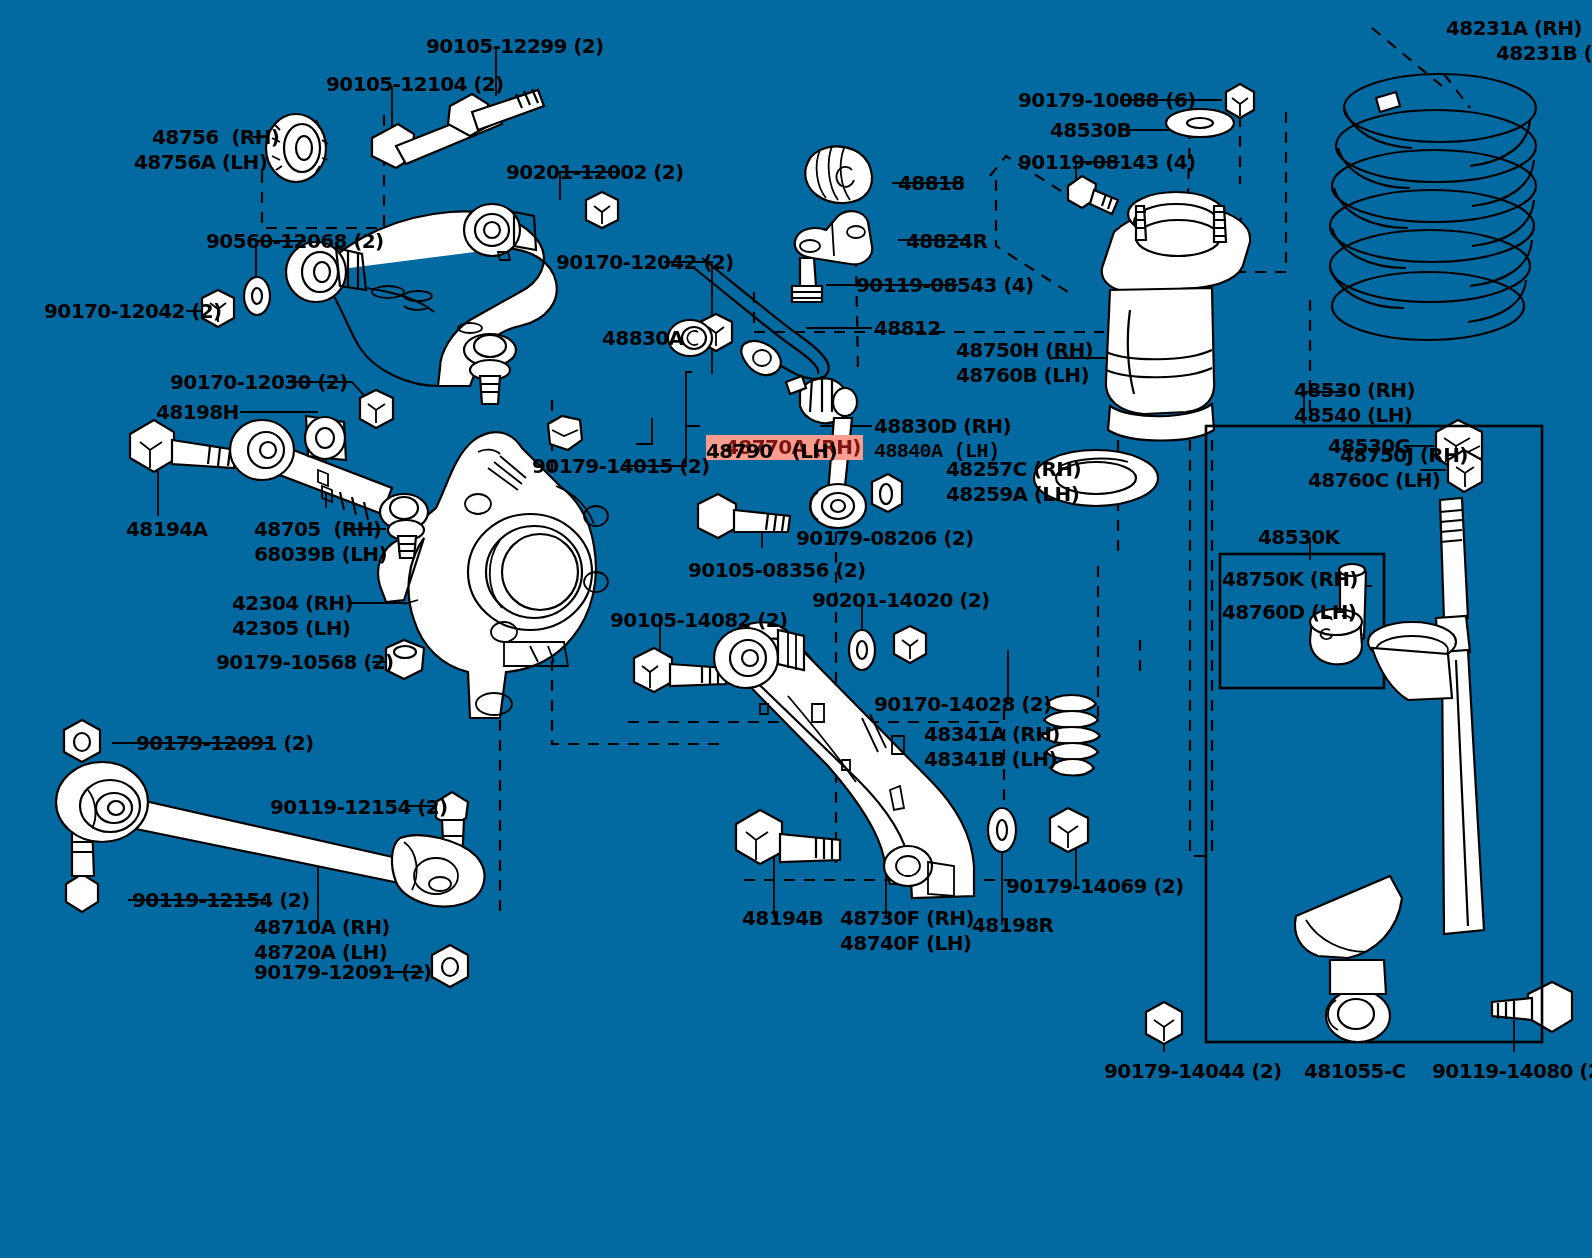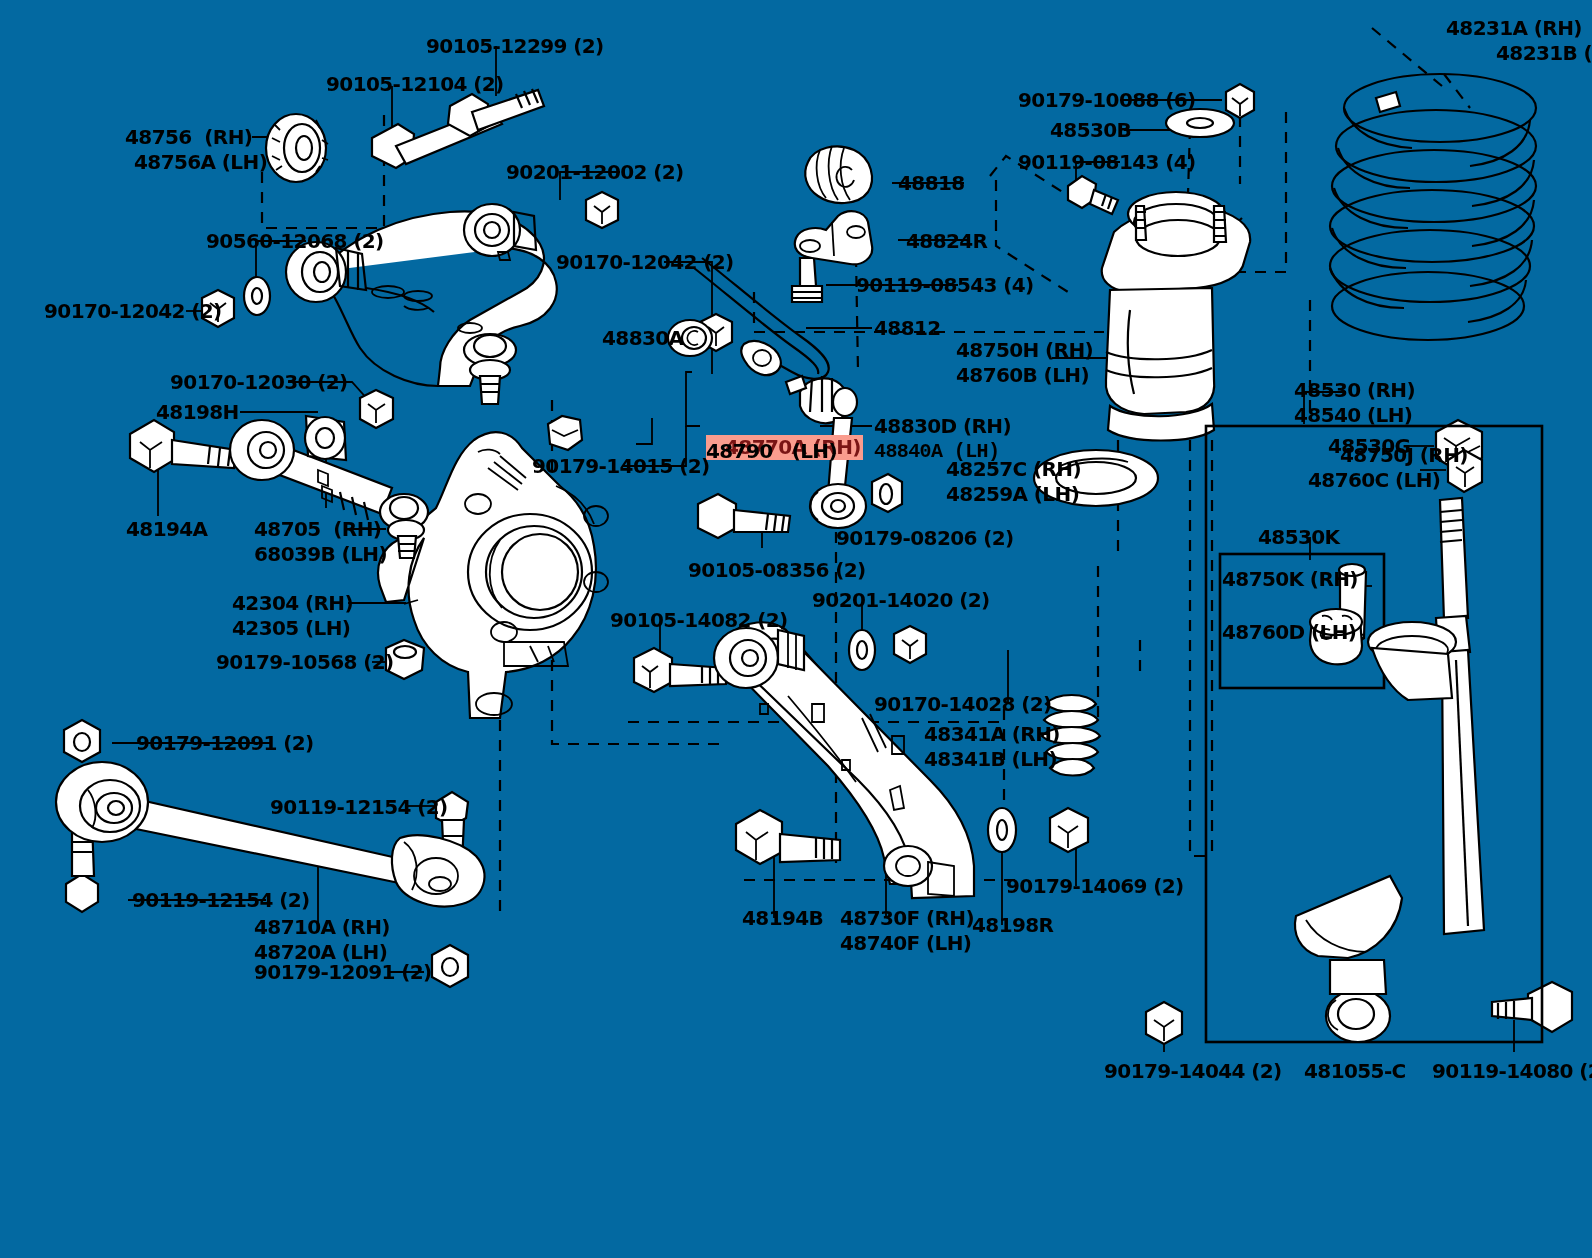--- a/index.html
+++ b/index.html
@@ -525,21 +525,21 @@
     </g>
 
   </svg>
 
   <div id="labels">
       <div class="lbl" style="left: 426px; top: 34px;">90105-12299 (2)</div>
       <div class="lbl" style="left: 326px; top: 72px;">90105-12104 (2)</div>
       <div class="lbl" style="left: 1446px; top: 16px;">48231A (RH)</div>
       <div class="lbl" style="left: 1496px; top: 41px;">48231B (LH)</div>
       <div class="lbl" style="left: 1018px; top: 88px;">90179-10088 (6)</div>
-      <div class="lbl" style="left: 125px; top: 125px;">48756  (RH)</div>
+      <div class="lbl" style="left: 152px; top: 125px;">48756  (RH)</div>
       <div class="lbl" style="left: 134px; top: 150px;">48756A (LH)</div>
       <div class="lbl" style="left: 1050px; top: 118px;">48530B</div>
       <div class="lbl" style="left: 506px; top: 160px;">90201-12002 (2)</div>
       <div class="lbl" style="left: 898px; top: 171px;">48818</div>
       <div class="lbl" style="left: 1018px; top: 150px;">90119-08143 (4)</div>
       <div class="lbl" style="left: 206px; top: 229px;">90560-12068 (2)</div>
       <div class="lbl" style="left: 906px; top: 229px;">48824R</div>
       <div class="lbl" style="left: 556px; top: 250px;">90170-12042 (2)</div>
       <div class="lbl" style="left: 856px; top: 273px;">90119-08543 (4)</div>
       <div class="lbl" style="left: 44px; top: 299px;">90170-12042 (2)</div>
@@ -558,24 +558,24 @@
       <div class="lbl" style="left: 1328px; top: 434px;">48530G</div>
       <div class="lbl" style="left: 532px; top: 454px;">90179-14015 (2)</div>
       <div class="lbl" style="left: 1340px; top: 443px;">48750J (RH)</div>
       <div class="lbl" style="left: 1308px; top: 468px;">48760C (LH)</div>
       <div class="lbl" style="left: 946px; top: 457px;">48257C (RH)</div>
       <div class="lbl" style="left: 946px; top: 482px;">48259A (LH)</div>
       <div class="lbl" style="left: 126px; top: 517px;">48194A</div>
       <div class="lbl" style="left: 254px; top: 517px;">48705  (RH)</div>
       <div class="lbl" style="left: 254px; top: 542px;">68039B (LH)</div>
       <div class="lbl" style="left: 1258px; top: 525px;">48530K</div>
-      <div class="lbl" style="left: 836px; top: 526px;">90179-08206 (2)</div>
+      <div class="lbl" style="left: 796px; top: 526px;">90179-08206 (2)</div>
       <div class="lbl" style="left: 668px; top: 558px; margin-left: 20px;">90105-08356 (2)</div>
       <div class="lbl" style="left: 1222px; top: 567px;">48750K (RH)</div>
-      <div class="lbl" style="left: 1222px; top: 620px;">48760D (LH)</div>
+      <div class="lbl" style="left: 1222px; top: 600px;">48760D (LH)</div>
       <div class="lbl" style="left: 232px; top: 591px;">42304 (RH)</div>
       <div class="lbl" style="left: 232px; top: 616px;">42305 (LH)</div>
       <div class="lbl" style="left: 812px; top: 588px;">90201-14020 (2)</div>
       <div class="lbl" style="left: 610px; top: 608px;">90105-14082 (2)</div>
       <div class="lbl" style="left: 216px; top: 650px;">90179-10568 (2)</div>
       <div class="lbl" style="left: 874px; top: 692px;">90170-14028 (2)</div>
       <div class="lbl" style="left: 924px; top: 722px;">48341A (RH)</div>
       <div class="lbl" style="left: 924px; top: 747px;">48341B (LH)</div>
       <div class="lbl" style="left: 136px; top: 731px;">90179-12091 (2)</div>
       <div class="lbl" style="left: 270px; top: 795px;">90119-12154 (2)</div>

